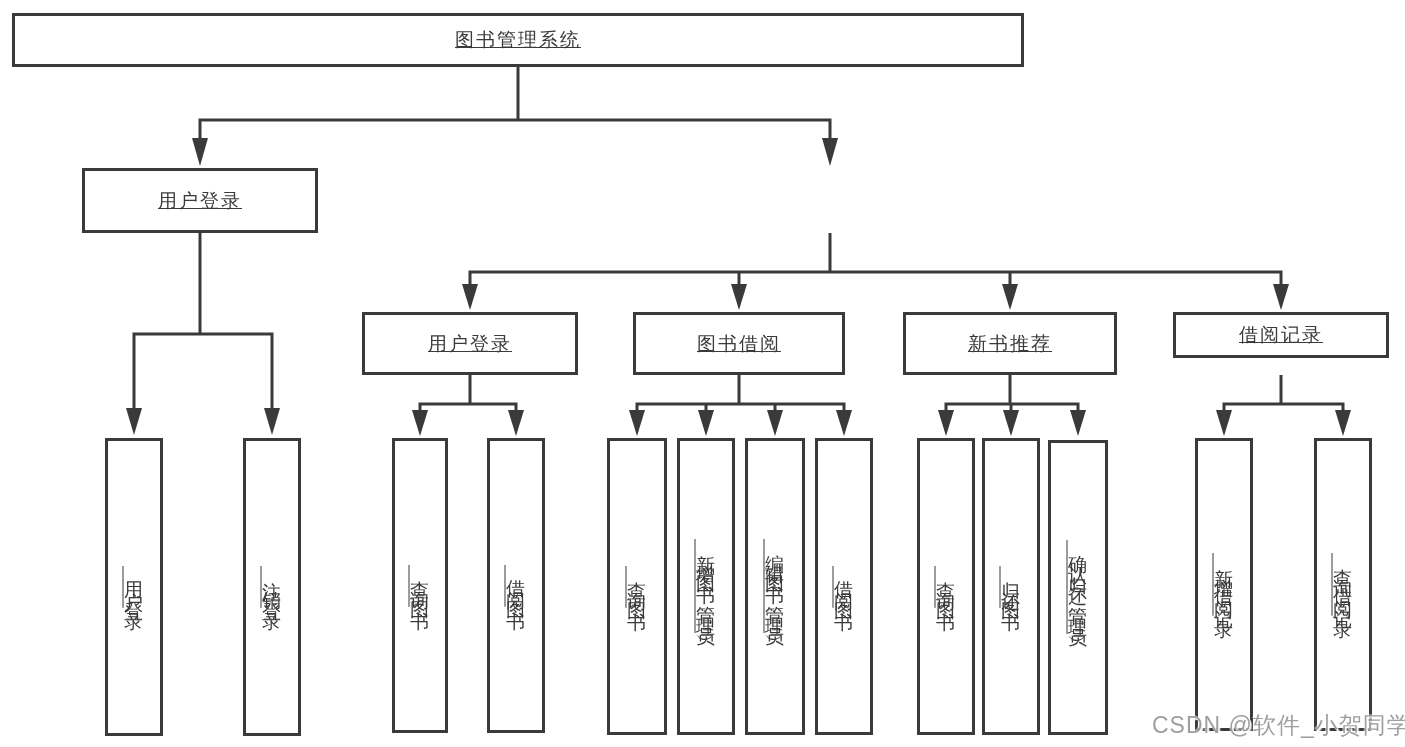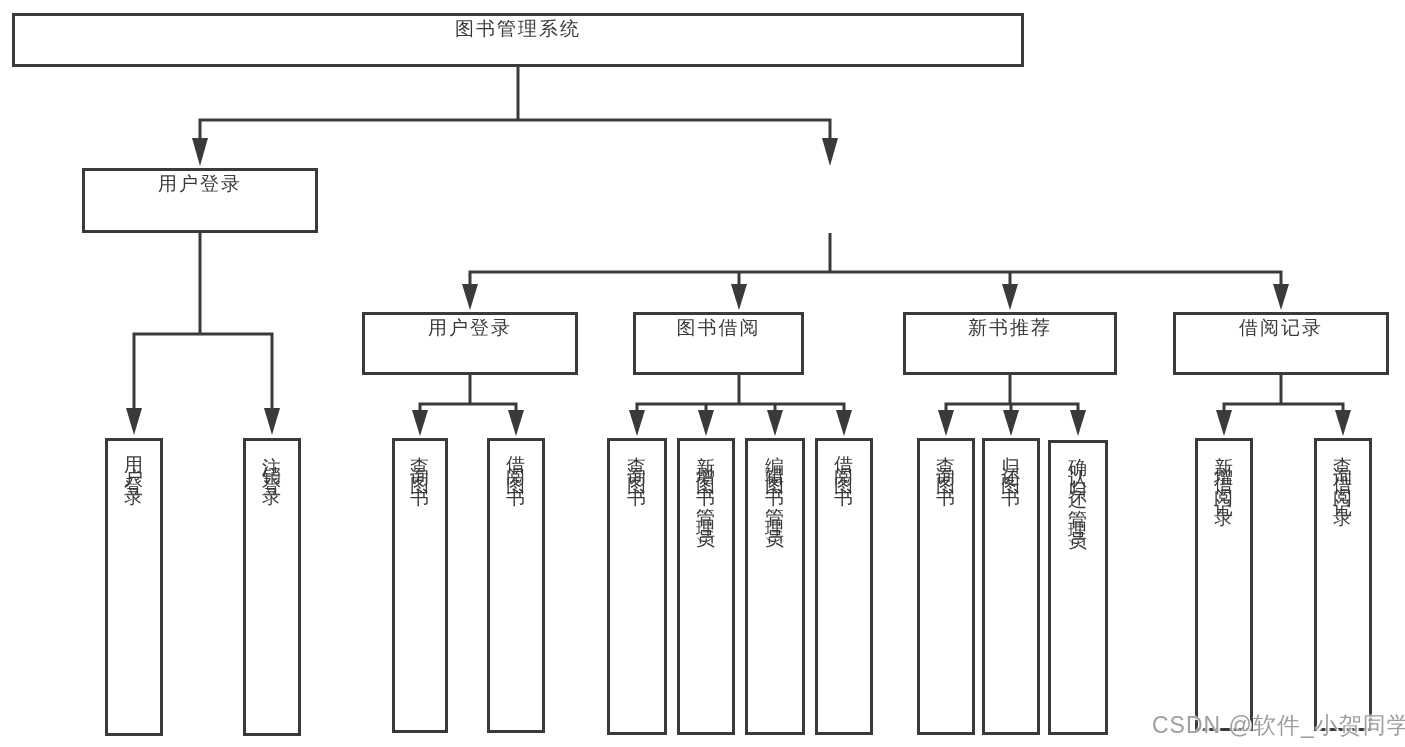--- a/index.html
+++ b/index.html
@@ -20,24 +20,26 @@
     left: 0; top: 0;
     width: 1405px; height: 747px;
     z-index: 1;
   }
   .node {
     position: absolute;
     box-sizing: border-box;
     border: 3px solid #3a3a3a;
     background: #ffffff;
     display: flex;
+    align-items: center;
     justify-content: center;
     color: #3a3a3a;
     font-size: 19px;
     z-index: 2;
+    text-decoration: underline;
   }
   .hbox span {
     letter-spacing: 2px;
     white-space: nowrap;
   }
   .vbox span {
     writing-mode: vertical-rl;
     text-orientation: mixed;
     letter-spacing: 0.55em;
     line-height: 1;
@@ -120,27 +122,27 @@
     <span>图书管理系统</span>
   </div>
 
   <div class="node hbox" style="left:82px; top:168px; width:236px; height:65px;">
     <span>用户登录</span>
   </div>
 
   <div class="node hbox" style="left:362px; top:312px; width:216px; height:63px;">
     <span>用户登录</span>
   </div>
-  <div class="node hbox" style="left:633px; top:312px; width:171px; height:63px;">
+  <div class="node hbox" style="left:633px; top:312px; width:212px; height:63px;">
     <span>图书借阅</span>
   </div>
   <div class="node hbox" style="left:903px; top:312px; width:214px; height:63px;">
     <span>新书推荐</span>
   </div>
-  <div class="node hbox" style="left:1173px; top:312px; width:216px; height:63px;">
+  <div class="node hbox" style="left:1173px; top:312px; width:216px; height:46px;">
     <span>借阅记录</span>
   </div>
 
   <div class="node vbox" style="left:105px; top:438px; width:58px; height:298px;">
     <span>用户登录</span>
   </div>
   <div class="node vbox" style="left:243px; top:438px; width:58px; height:298px;">
     <span>注销登录</span>
   </div>
 

